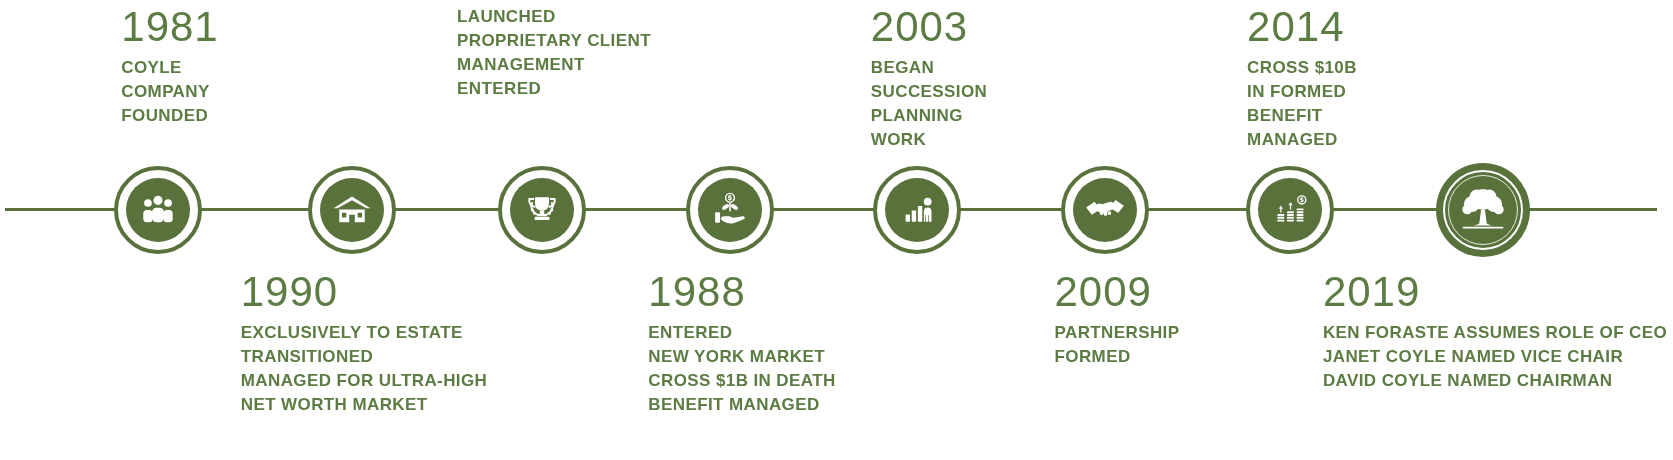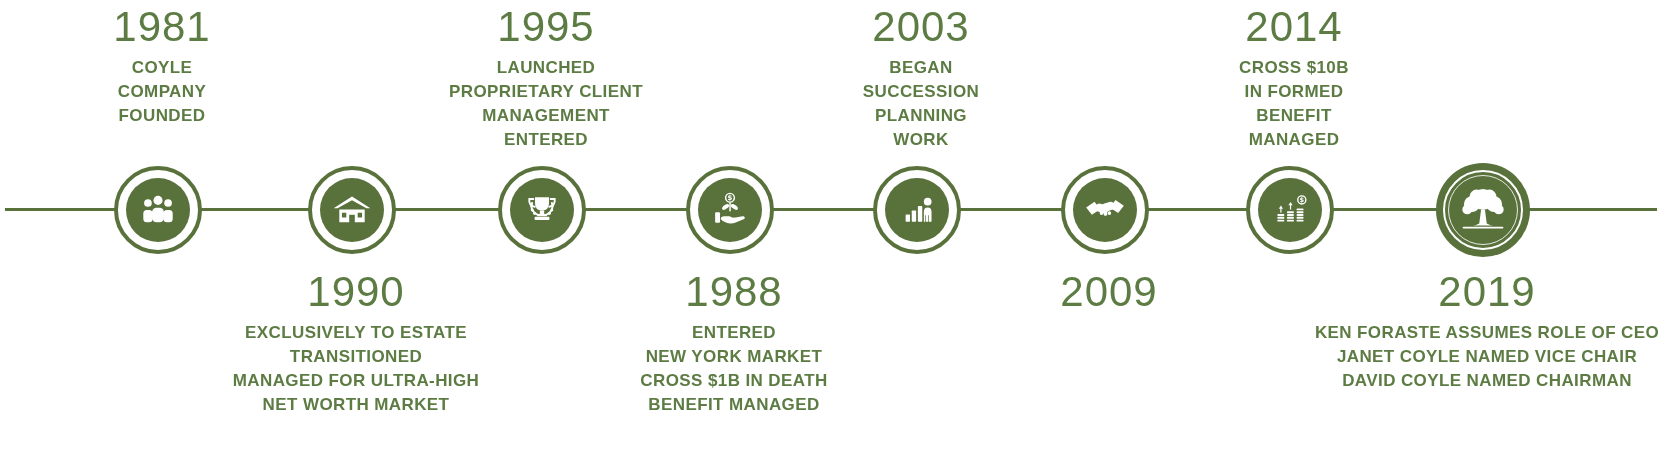--- a/index.html
+++ b/index.html
@@ -26,24 +26,24 @@
     z-index: 1;
   }
   .milestone {
     position: absolute;
     top: 0;
     height: 100%;
     width: 0;
   }
   .label {
     position: absolute;
-    left: 4px;
+    left: 12px;
     transform: translateX(-50%);
     width: max-content;
-    text-align: center;
+    text-align: left;
     color: var(--green-text);
   }
   .milestone.above .label { top: 5px; }
   .milestone.below .label { top: 270px; }
   .year {
     font-size: 42px;
     line-height: 44px;
     font-weight: 400;
     letter-spacing: 1px;
     color: var(--green-text);
@@ -159,21 +159,20 @@
               M12.5,27 h5 v5.5 h-5 Z
               M30.5,27 h5 v5.5 h-5 Z"></path>
           </g>
         </svg>
       </div>
     </div>
   </div>
 
   <div class="milestone above" style="left:542px">
     <div class="label">
-      <div class="year">1995</div>
       <div class="desc">
         <div class="line">LAUNCHED</div>
         <div class="line">PROPRIETARY CLIENT</div>
         <div class="line">MANAGEMENT</div>
         <div class="line">ENTERED</div>
       </div>
     </div>
     <div class="node">
       <div class="inner">
         <svg viewBox="0 0 48 48">
@@ -246,20 +245,24 @@
             <path d="M31.8,37.5 V26 q0,-5 4.4,-5 q4.4,0 4.4,5 V37.5 h-3.1 V30 h-0.8 v7.5 h-2.4 V30 h-0.8 v7.5 Z"></path>
           </g>
         </svg>
       </div>
     </div>
   </div>
 
   <div class="milestone below" style="left:1105px">
     <div class="label">
       <div class="year">2009</div>
+      <div class="desc">
+        <div class="line">PARTNERSHIP</div>
+        <div class="line">FORMED</div>
+      </div>
     </div>
     <div class="node">
       <div class="inner">
         <svg viewBox="0 0 48 48">
           <g fill="#ffffff">
             <polygon points="2.5,21 12,14.5 18.5,23 9,29.5"></polygon>
             <polygon points="45.5,19 36,12.5 29.5,21 39,27.5"></polygon>
             <rect x="13" y="17.5" width="15" height="9.5" rx="4.5" transform="rotate(18 20.5 22)"></rect>
             <rect x="20" y="15.5" width="15" height="9.5" rx="4.5" transform="rotate(-18 27.5 20)"></rect>
             <circle cx="20" cy="27.5" r="2.1"></circle>

